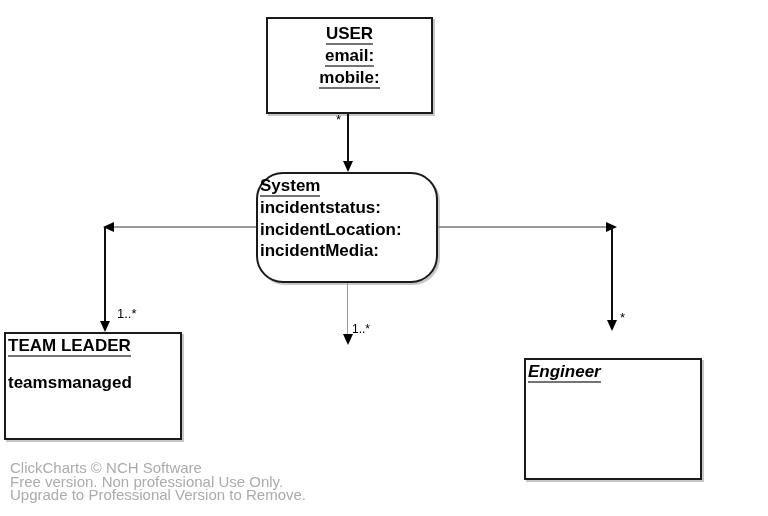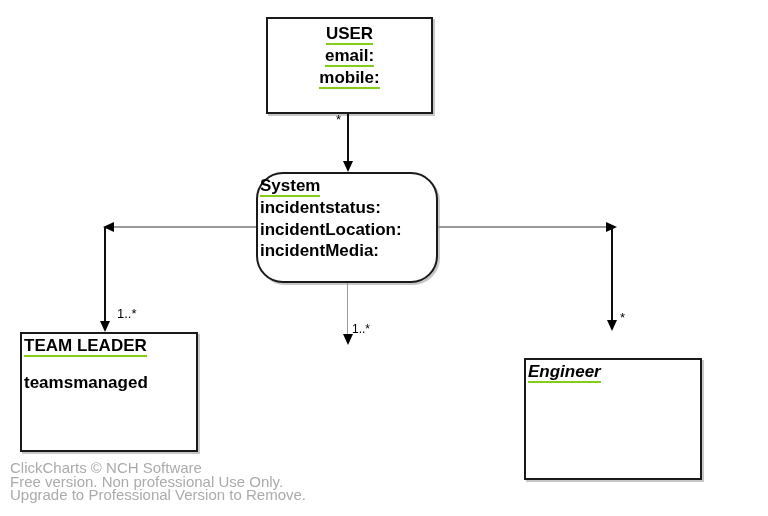--- a/index.html
+++ b/index.html
@@ -17,28 +17,28 @@
     position: absolute;
     box-sizing: border-box;
     background: #ffffff;
     border: 2px solid #1a1a1a;
     box-shadow: 2px 2px 0 rgba(130,130,130,0.45);
     font-weight: bold;
     font-size: 17px;
     line-height: 21.5px;
     white-space: nowrap;
   }
-  .node .u { border-bottom: 2px solid #84cc16; display: inline-block; line-height: 19px; }
+  .node .u { border-bottom: 2px solid #737373; display: inline-block; line-height: 19px; }
   .node.centered { text-align: center; padding-top: 4px; }
   .node.leftalign { padding: 1px 2px; }
   .node.tight { line-height: 19px; padding-top: 2px; }
   .node.italic { font-style: italic; margin-top: 27px; }
   #node-user     { left: 266px; top: 17px;  width: 167px; height: 97px; }
   #node-system   { left: 256px; top: 172px; width: 182px; height: 111px; border-radius: 27px; }
-  #node-teamlead { left: 20px;  top: 332px; width: 178px; height: 120px; }
+  #node-teamlead { left: 4px;  top: 332px; width: 178px; height: 108px; }
   #node-repair   { left: 253px; top: 345px; width: 186px; height: 111px; }
   #node-engineer { left: 524px; top: 331px; width: 178px; height: 122px; }
   .spacer16 { height: 16px; }
   
   .vline-black { position: absolute; width: 2px; background: #0d0d0d; }
   .vline-gray  { position: absolute; width: 1px; background: #9a9a9a; }
   .hline-gray  { position: absolute; height: 1.5px; background: #9a9a9a; }
   
   .arr { position: absolute; width: 0; height: 0; }
   .arr-down  { border-left: 5px solid transparent; border-right: 5px solid transparent; border-top: 11px solid #000; }

